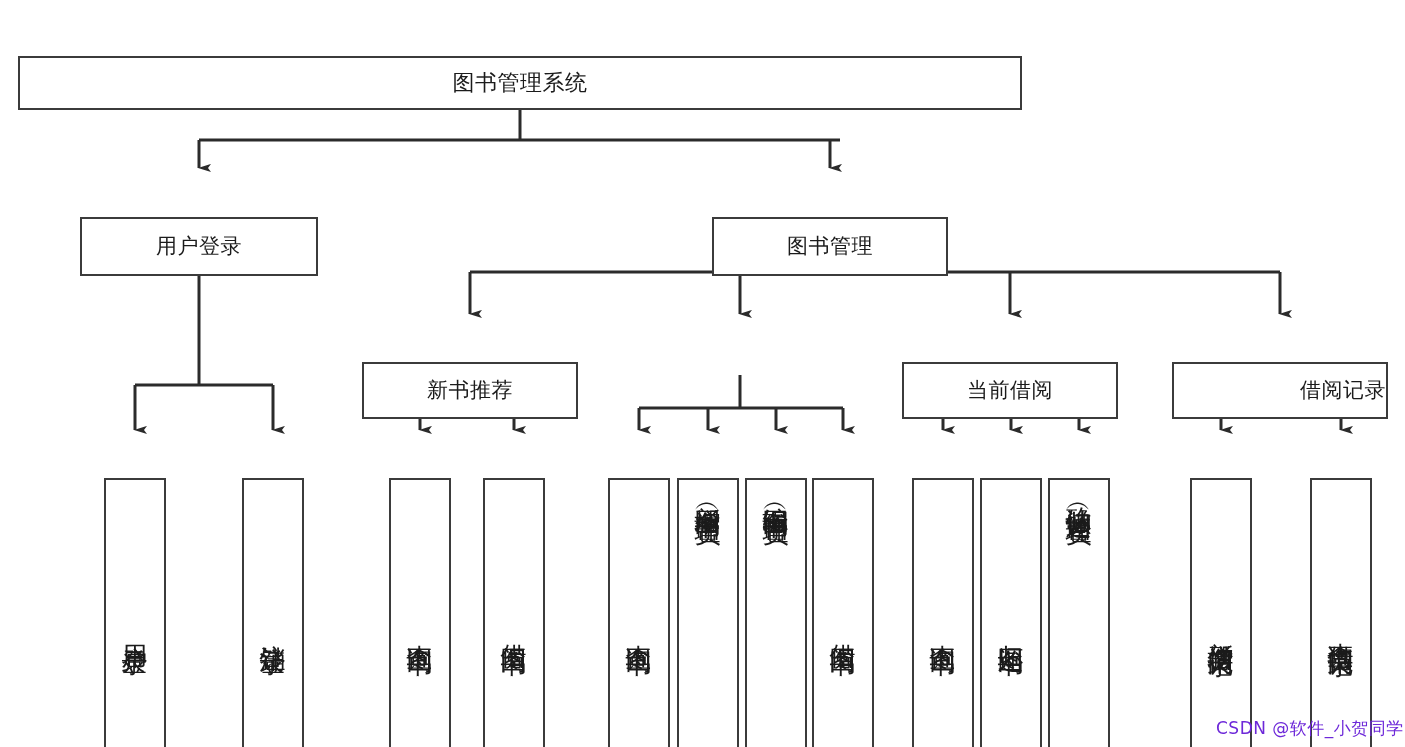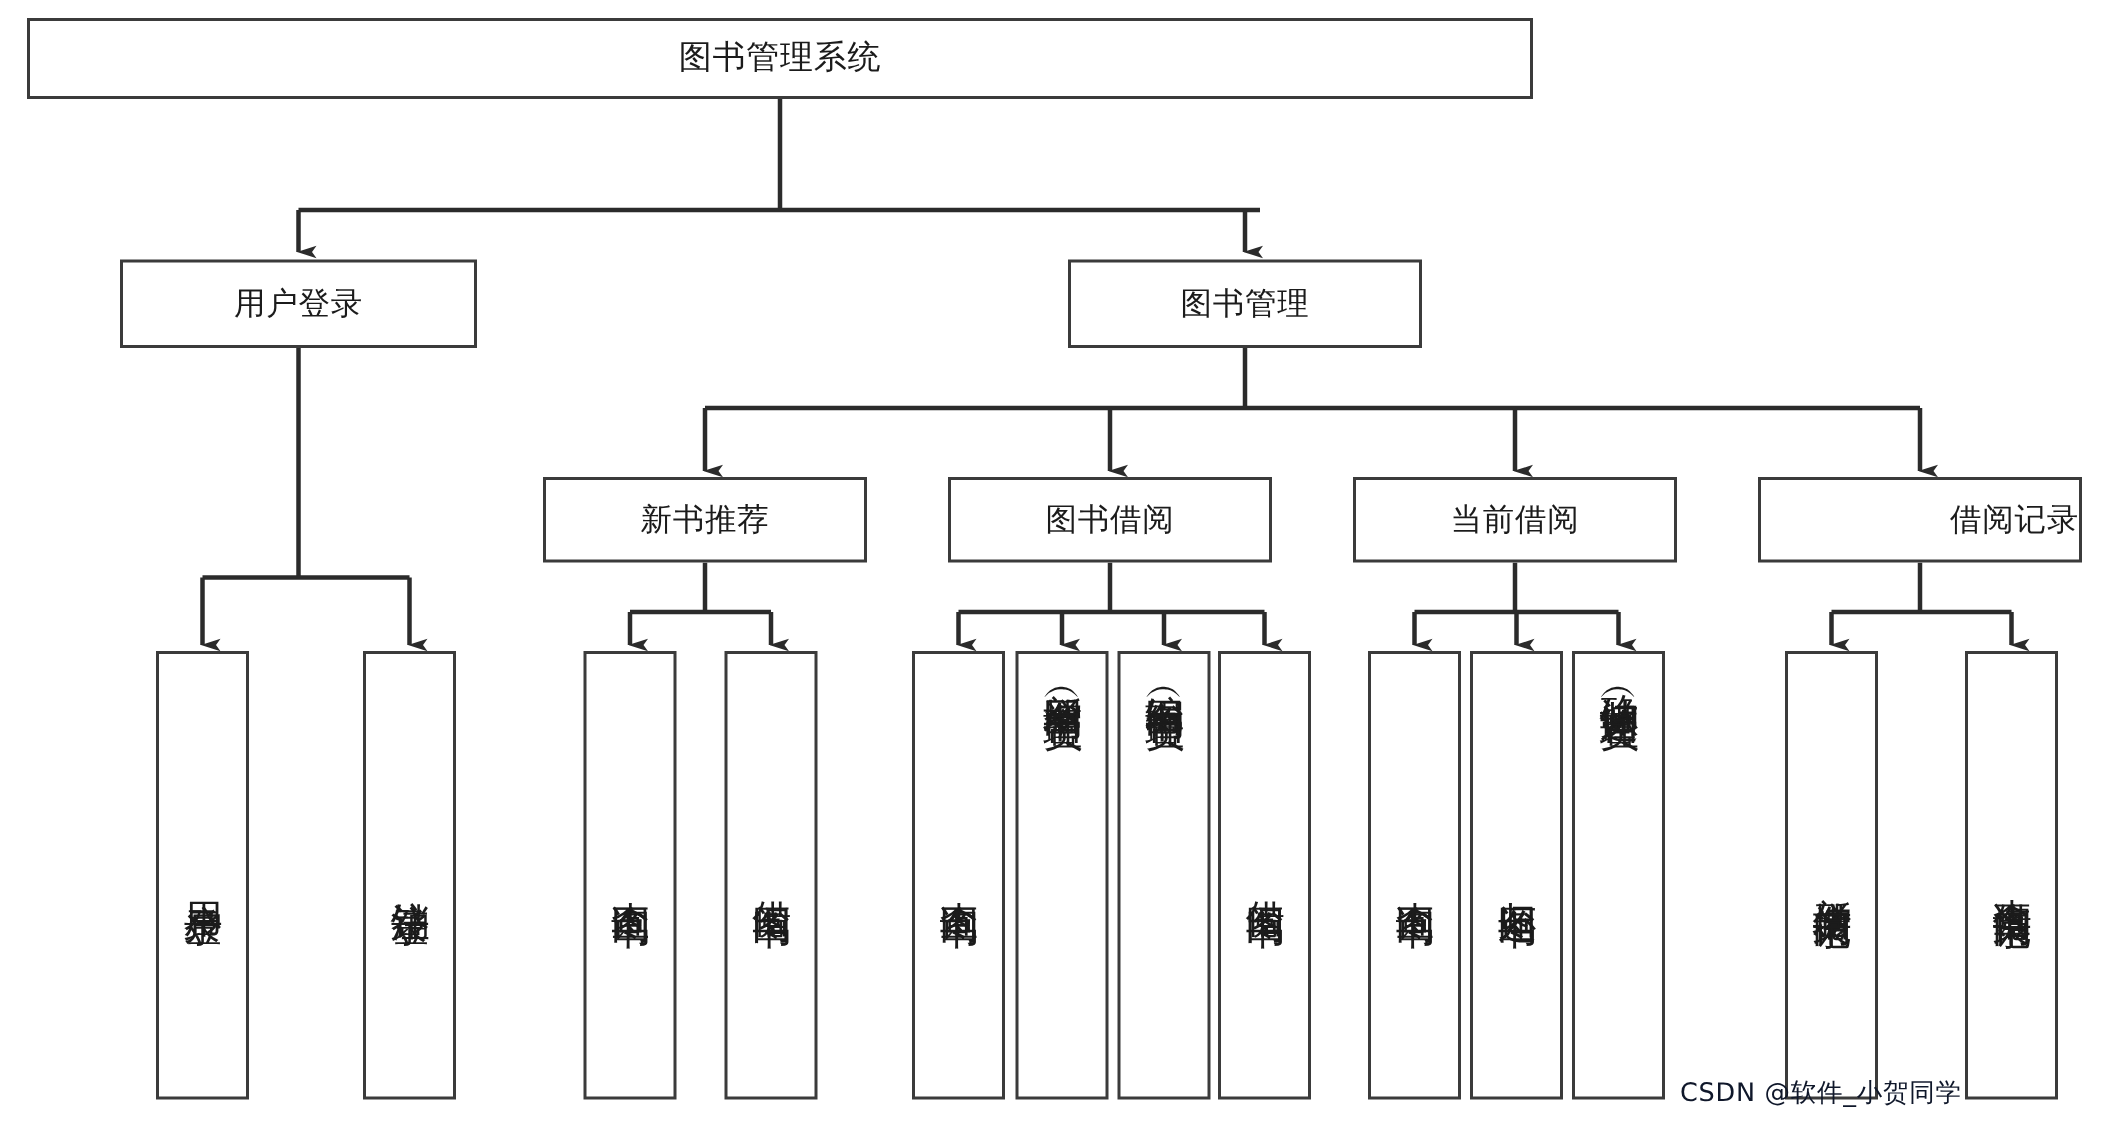--- a/index.html
+++ b/index.html
@@ -29,20 +29,21 @@
   }
   .node {
     position: absolute;
     box-sizing: border-box;
     background: #ffffff;
     border: 2px solid #3b3b3b;
     display: flex;
     align-items: center;
     justify-content: center;
     overflow: hidden;
+    margin-top: 44px;
   }
   .node .label {
     color: #1b1b1b;
     text-align: center;
     line-height: 1.18;
     letter-spacing: 0.5px;
     white-space: nowrap;
   }
   
   .node.horiz .label {
@@ -140,23 +141,20 @@
   <div class="node horiz" style="left: 80px; top: 173px; width: 238px; height: 59px;">
     <span class="label">用户登录</span>
   </div>
   <div class="node horiz" style="left: 362px; top: 318px; width: 216px; height: 57px;">
     <span class="label">新书推荐</span>
   </div>
 
   <div class="node horiz" style="left: 712px; top: 173px; width: 236px; height: 59px;">
     <span class="label">图书管理</span>
   </div>
-  <div class="node horiz" style="left: 632px; top: 318px; width: 216px; height: 57px;">
-    <span class="label">图书借阅</span>
-  </div>
   <div class="node horiz" style="left: 902px; top: 318px; width: 216px; height: 57px;">
     <span class="label">当前借阅</span>
   </div>
   <div class="node horiz" style="left: 1172px; top: 318px; width: 216px; height: 57px; justify-content: flex-end;">
     <span class="label">借阅记录</span>
   </div>
 
   <div class="node vert centered" style="left: 104px; top: 434px; width: 62px; height: 299px;">
     <span class="label">用户登录</span>
   </div>
@@ -190,15 +188,15 @@
   <div class="node vert" style="left: 1048px; top: 434px; width: 62px; height: 299px;">
     <span class="label">确认归还（管理员）</span>
   </div>
   <div class="node vert centered" style="left: 1190px; top: 434px; width: 62px; height: 299px;">
     <span class="label">新增借阅记录</span>
   </div>
   <div class="node vert centered" style="left: 1310px; top: 434px; width: 62px; height: 299px;">
     <span class="label">查询借阅记录</span>
   </div>
 
-  <div class="watermark" style="left: 1120px; top: 717px; color: #0f172a;">CSDN @软件_小贺同学</div>
+  <div class="watermark" style="left: 1216px; top: 717px; color: #6d28d9;">CSDN @软件_小贺同学</div>
 
 </div>
 
 </body></html>

